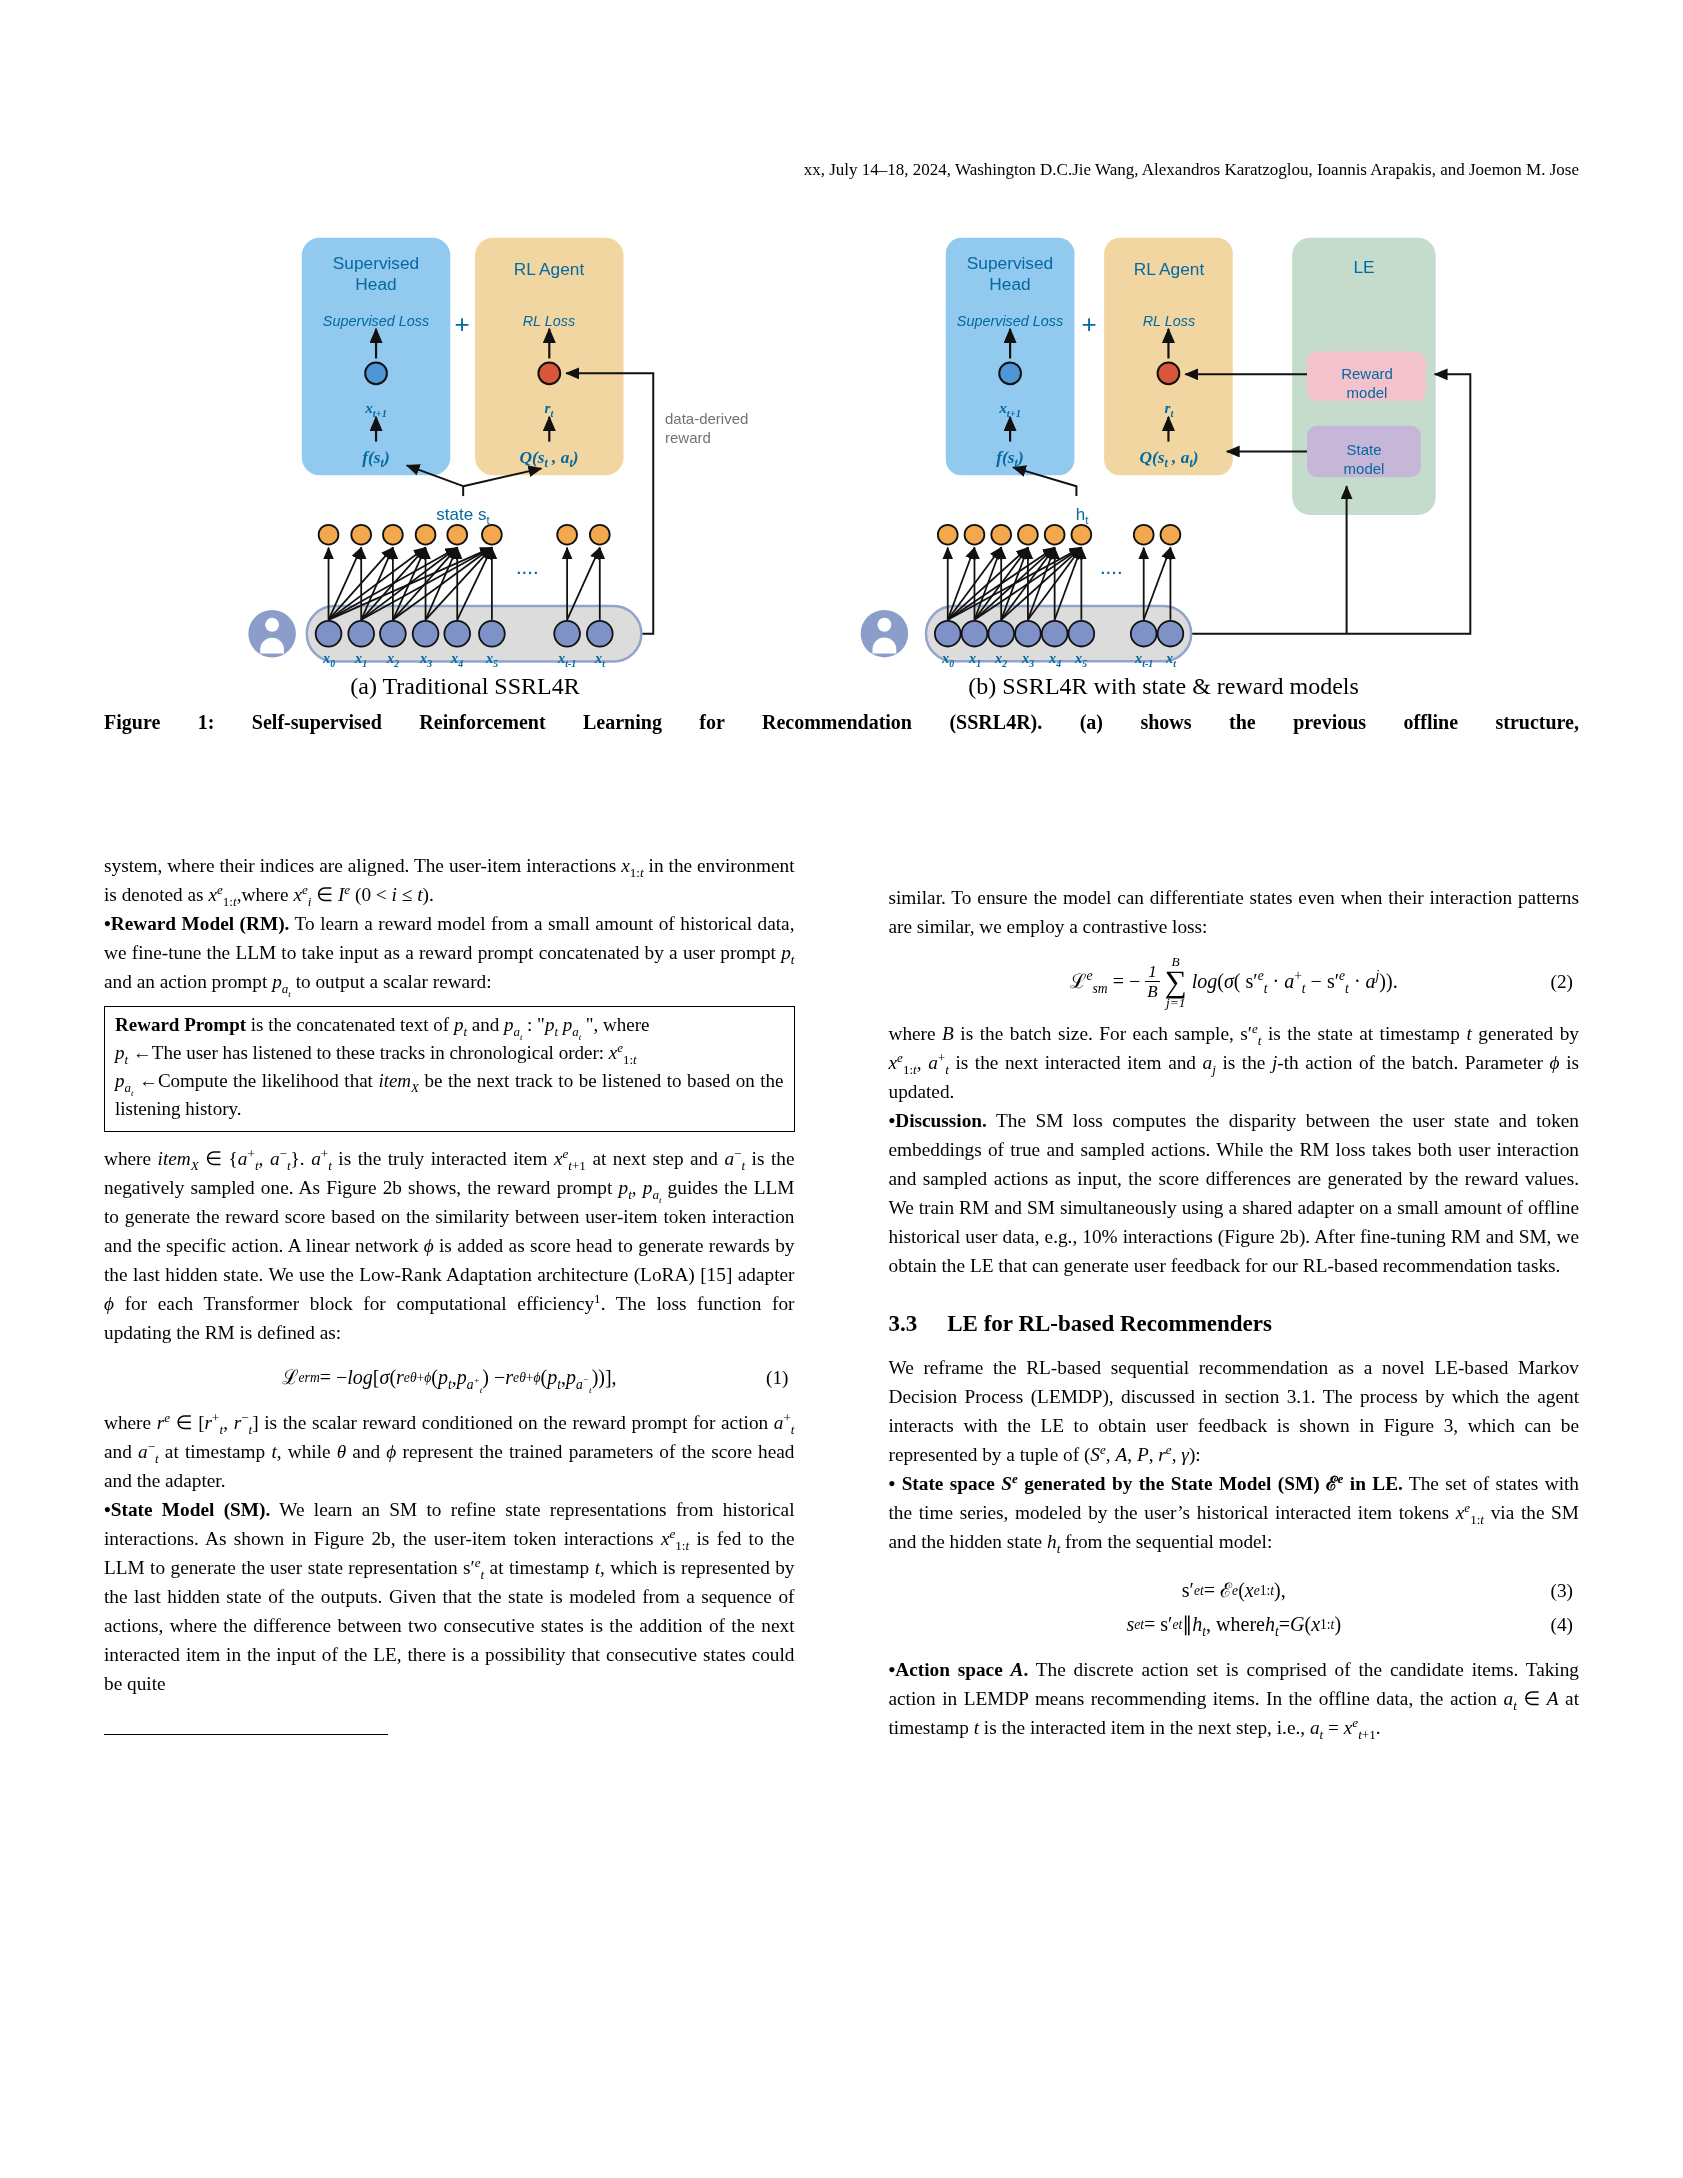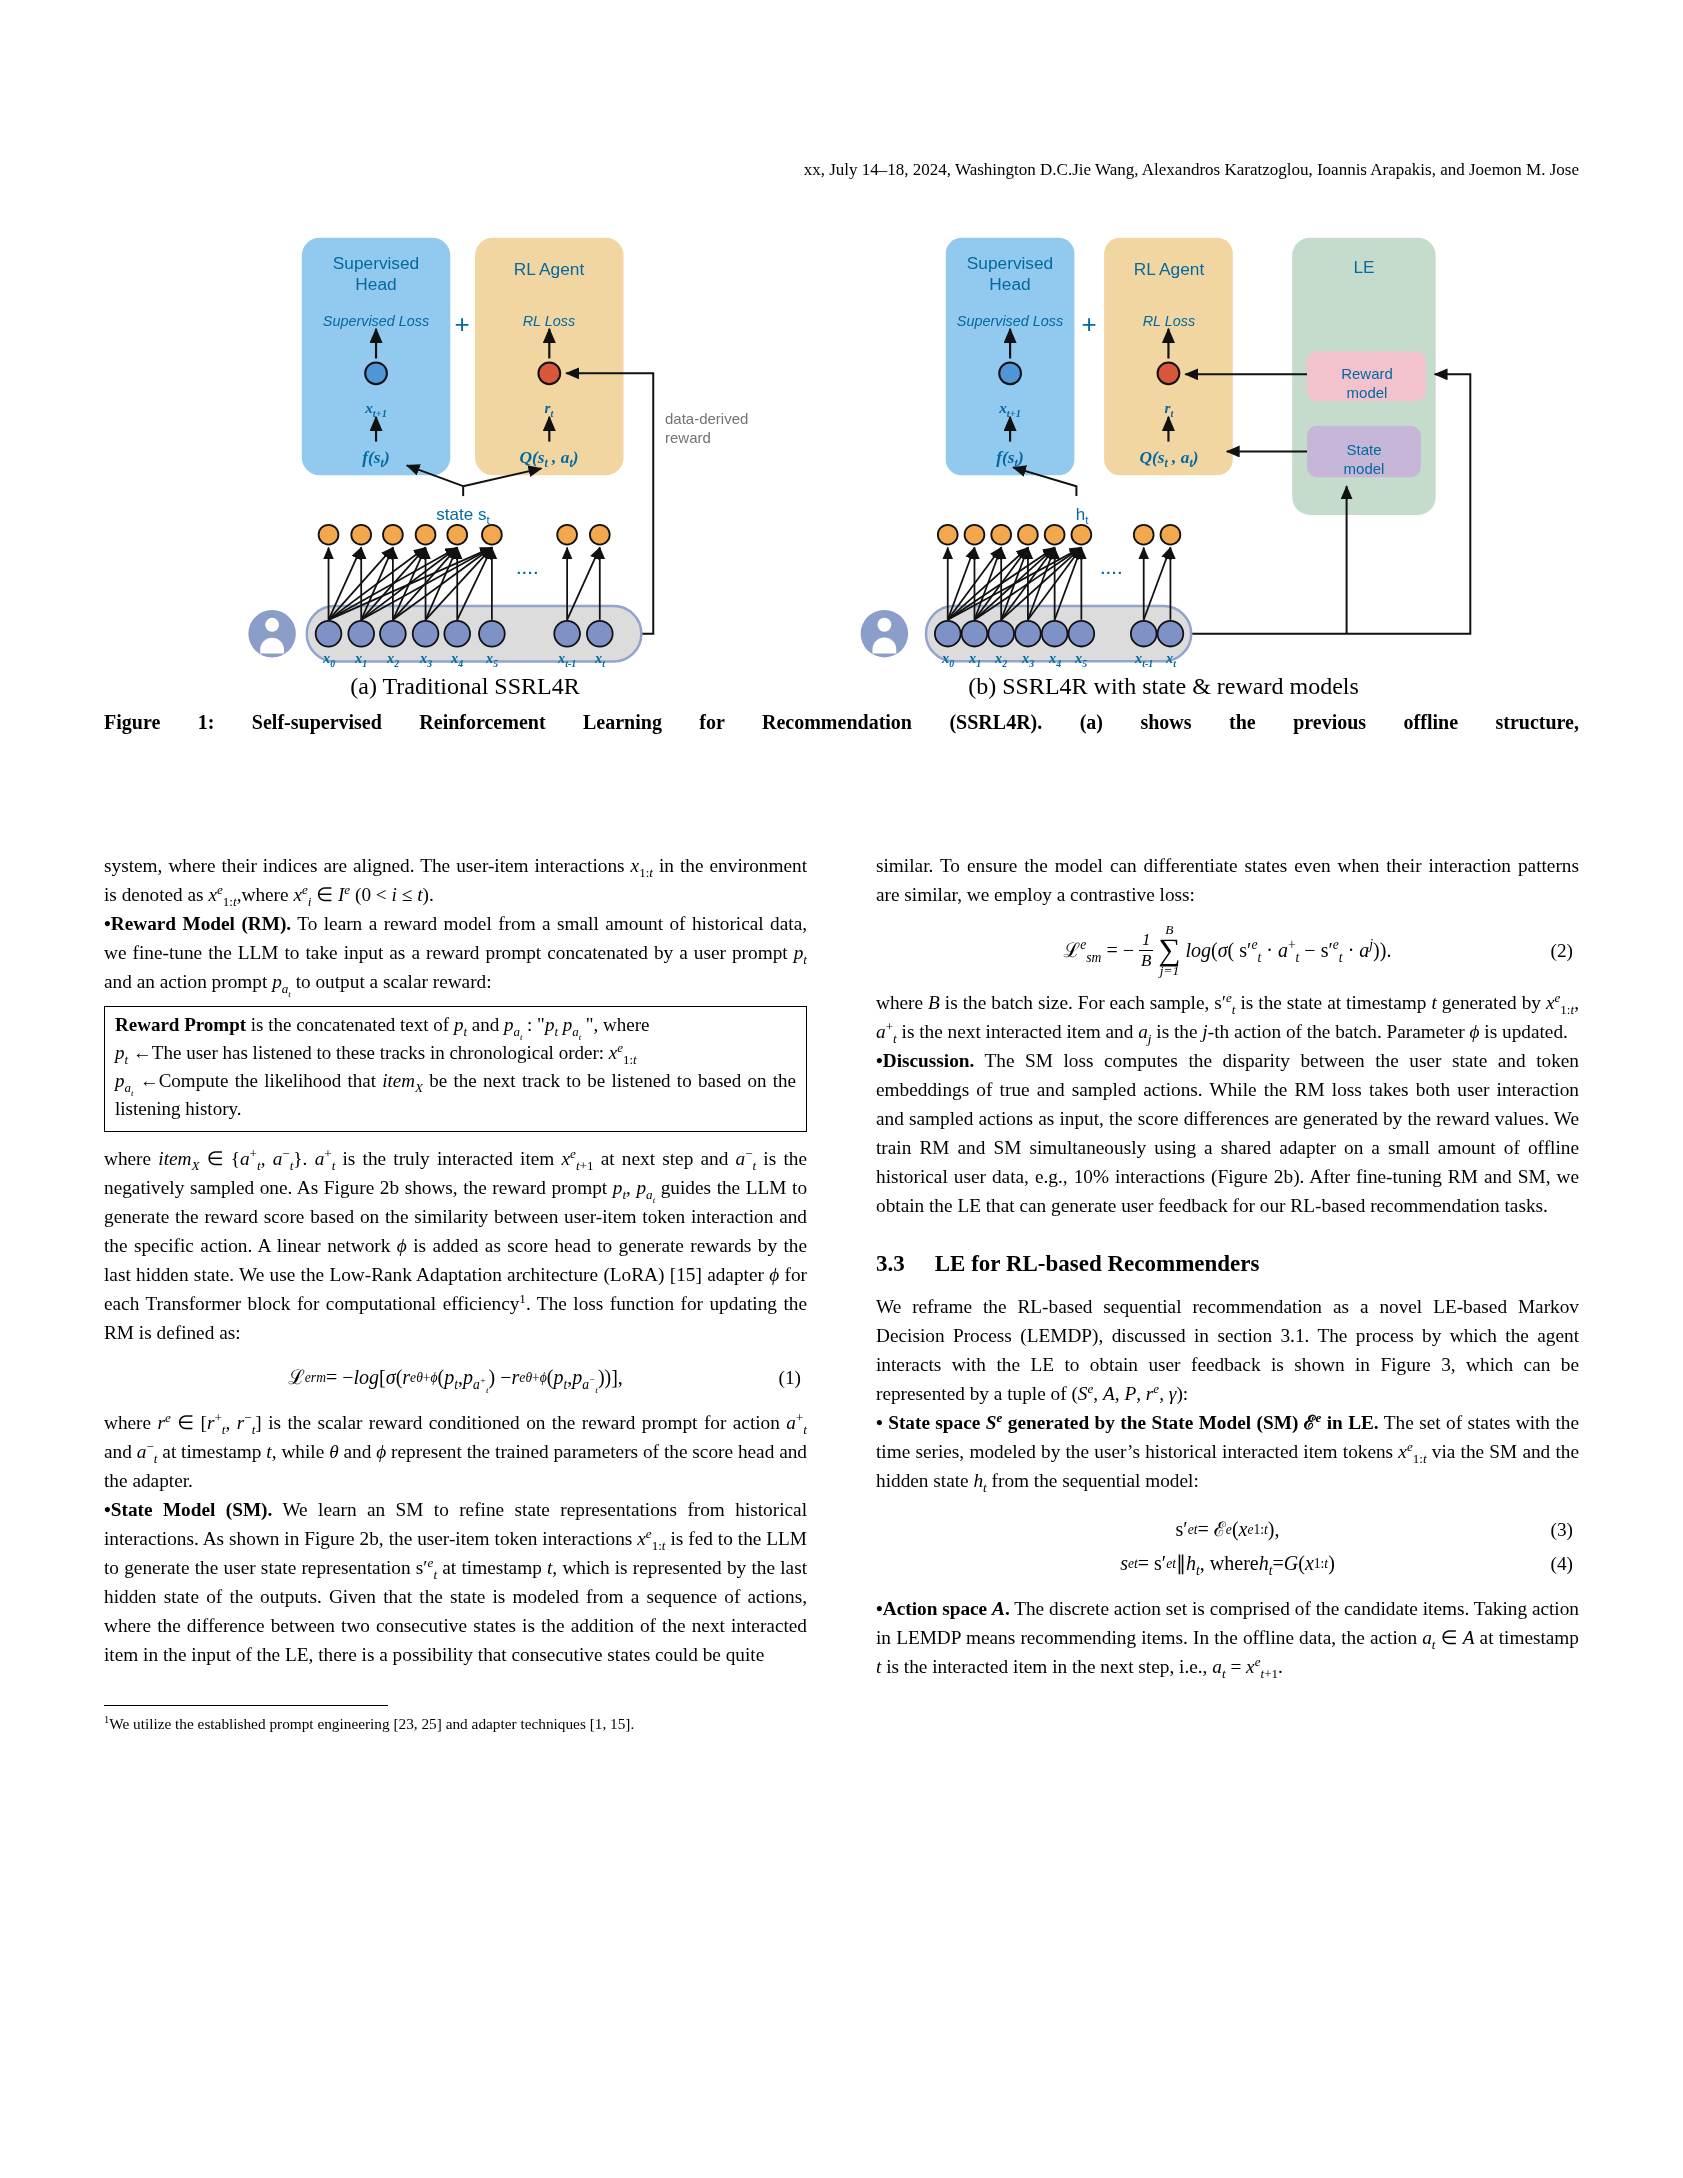--- a/index.html
+++ b/index.html
@@ -24,21 +24,21 @@
   .reward-callout{position:absolute;font-family:"Liberation Sans",sans-serif;font-size:15px;
         line-height:19px;text-align:left;color:#737373;}
   .dots-label{font-family:"Liberation Sans",sans-serif;font-size:15px;font-weight:700;letter-spacing:1.5px;}
   .token-label{font-family:"Liberation Serif",serif;font-style:italic;font-weight:700;font-size:14.4px;}
   .subfig-caption{position:absolute;text-align:center;font-family:"Liberation Serif",serif;
         font-weight:400;font-size:24px;}
   .fig-caption{position:absolute;left:104px;top:707px;width:1475px;font-weight:700;
         font-size:20px;line-height:30px;}
   .fc-line{text-align:justify;text-align-last:justify;}
   
-  .columns{position:absolute;left:104px;top:851px;width:1475px;display:flex;gap:69px;}
+  .columns{position:absolute;left:104px;top:851px;width:1475px;display:flex;gap:94px;align-items:flex-end;}
   .col{width:703px;font-size:19.3px;line-height:29px;text-align:justify;}
   .para{margin:0;}
   sub,sup{line-height:0;font-size:68%;}
   .prompt-box{border:1.6px solid #000;margin:10px 0 12px;padding:4px 10px 8px;
         font-size:19px;line-height:28px;}
   .equation{position:relative;display:flex;justify-content:center;align-items:center;
         margin:16px 0;font-size:20px;}
   .eq-tight{margin:5px 0;}
   .eq-body{display:inline-flex;align-items:center;}
   .eq-num{position:absolute;right:6px;font-size:19.3px;}
@@ -270,21 +270,20 @@
       <p class="para"><b>•Reward Model (RM).</b> To learn a reward model from a small amount of historical data, we fine-tune the LLM to take input as a reward prompt concatenated by a user prompt <i>p<sub>t</sub></i> and an action prompt <i>p<sub>a<sub>t</sub></sub></i> to output a scalar reward:</p>
       <div class="prompt-box"><b>Reward Prompt</b> is the concatenated text of <i>p<sub>t</sub></i> and <i>p<sub>a<sub>t</sub></sub></i> : "<i>p<sub>t</sub> p<sub>a<sub>t</sub></sub></i> ", where<br><i>p<sub>t</sub></i> ←The user has listened to these tracks in chronological order: <i>x</i><sup><i>e</i></sup><sub>1:<i>t</i></sub><br><i>p<sub>a<sub>t</sub></sub></i> ←Compute the likelihood that <i>item<sub>X</sub></i> be the next track to be listened to based on the listening history.</div>
       <p class="para">where <i>item<sub>X</sub></i> ∈ {<i>a</i><sup>+</sup><sub><i>t</i></sub>, <i>a</i><sup>−</sup><sub><i>t</i></sub>}. <i>a</i><sup>+</sup><sub><i>t</i></sub> is the truly interacted item <i>x</i><sup><i>e</i></sup><sub><i>t</i>+1</sub> at next step and <i>a</i><sup>−</sup><sub><i>t</i></sub> is the negatively sampled one. As Figure 2b shows, the reward prompt <i>p<sub>t</sub></i>, <i>p<sub>a<sub>t</sub></sub></i> guides the LLM to generate the reward score based on the similarity between user-item token interaction and the specific action. A linear network <i>ϕ</i> is added as score head to generate rewards by the last hidden state. We use the Low-Rank Adaptation architecture (LoRA) [15] adapter <i>ϕ</i> for each Transformer block for computational efficiency<sup>1</sup>. The loss function for updating the RM is defined as:</p>
       <div class="equation">
         <span class="eq-body">ℒ<sup><i>e</i></sup><sub><i>rm</i></sub> = −<i>log</i>[<i>σ</i>(<i>r</i><sup><i>e</i></sup><sub><i>θ</i>+<i>ϕ</i></sub>(<i>p<sub>t</sub></i>, <i>p<sub>a<sup>+</sup><sub>t</sub></sub></i>) − <i>r</i><sup><i>e</i></sup><sub><i>θ</i>+<i>ϕ</i></sub>(<i>p<sub>t</sub></i>, <i>p<sub>a<sup>−</sup><sub>t</sub></sub></i>))],</span>
         <span class="eq-num">(1)</span>
       </div>
       <p class="para">where <i>r</i><sup><i>e</i></sup> ∈ [<i>r</i><sup>+</sup><sub><i>t</i></sub>, <i>r</i><sup>−</sup><sub><i>t</i></sub>] is the scalar reward conditioned on the reward prompt for action <i>a</i><sup>+</sup><sub><i>t</i></sub> and <i>a</i><sup>−</sup><sub><i>t</i></sub> at timestamp <i>t</i>, while <i>θ</i> and <i>ϕ</i> represent the trained parameters of the score head and the adapter.</p>
       <p class="para"><b>•State Model (SM).</b> We learn an SM to refine state representations from historical interactions. As shown in Figure 2b, the user-item token interactions <i>x</i><sup><i>e</i></sup><sub>1:<i>t</i></sub> is fed to the LLM to generate the user state representation s′<sup><i>e</i></sup><sub><i>t</i></sub> at timestamp <i>t</i>, which is represented by the last hidden state of the outputs. Given that the state is modeled from a sequence of actions, where the difference between two consecutive states is the addition of the next interacted item in the input of the LE, there is a possibility that consecutive states could be quite</p>
       <div class="footnote-rule"></div>
-      <p class="footnote"><sup>1</sup>We utilize the established prompt engineering [23, 25] and adapter techniques [1, 15].</p>
     </div>
 
     <div class="col">
       <p class="para">similar. To ensure the model can differentiate states even when their interaction patterns are similar, we employ a contrastive loss:</p>
       <div class="equation" style="margin:14px 0 10px;">
         <span class="eq-body">
           <span>ℒ<sup><i>e</i></sup><sub><i>sm</i></sub> = −</span>
           <span class="frac">
             <span class="num">1</span>
             <span class="den"><i>B</i></span>

